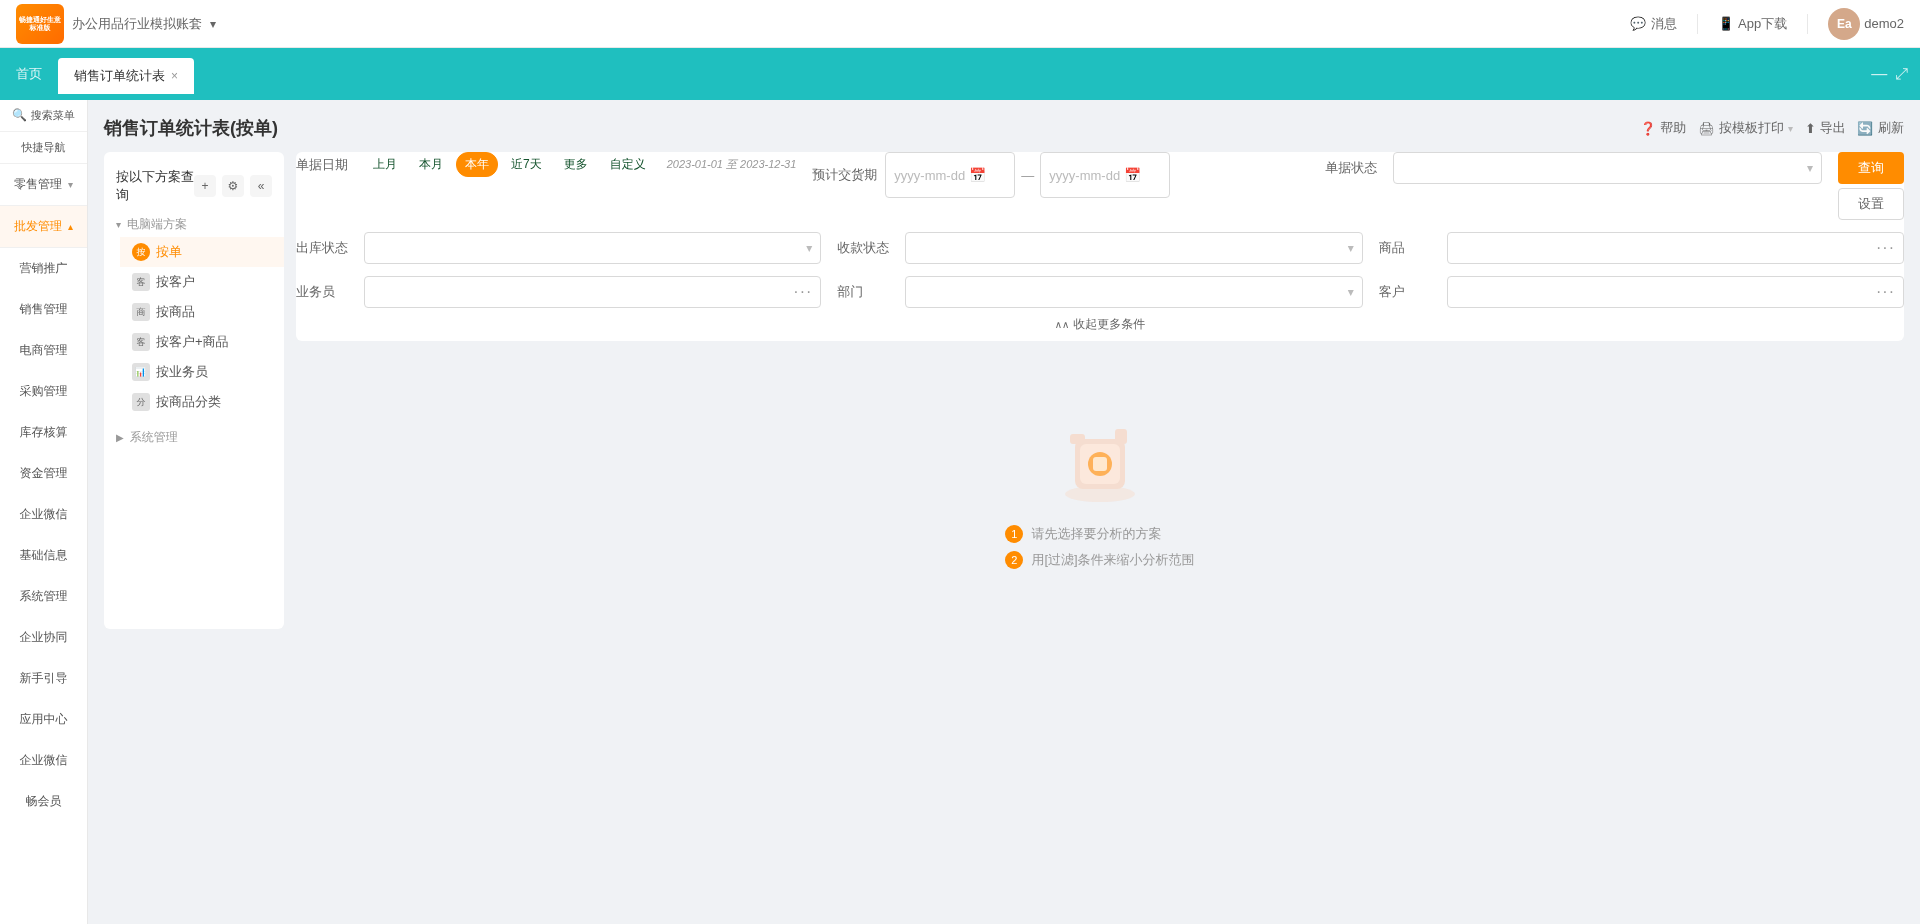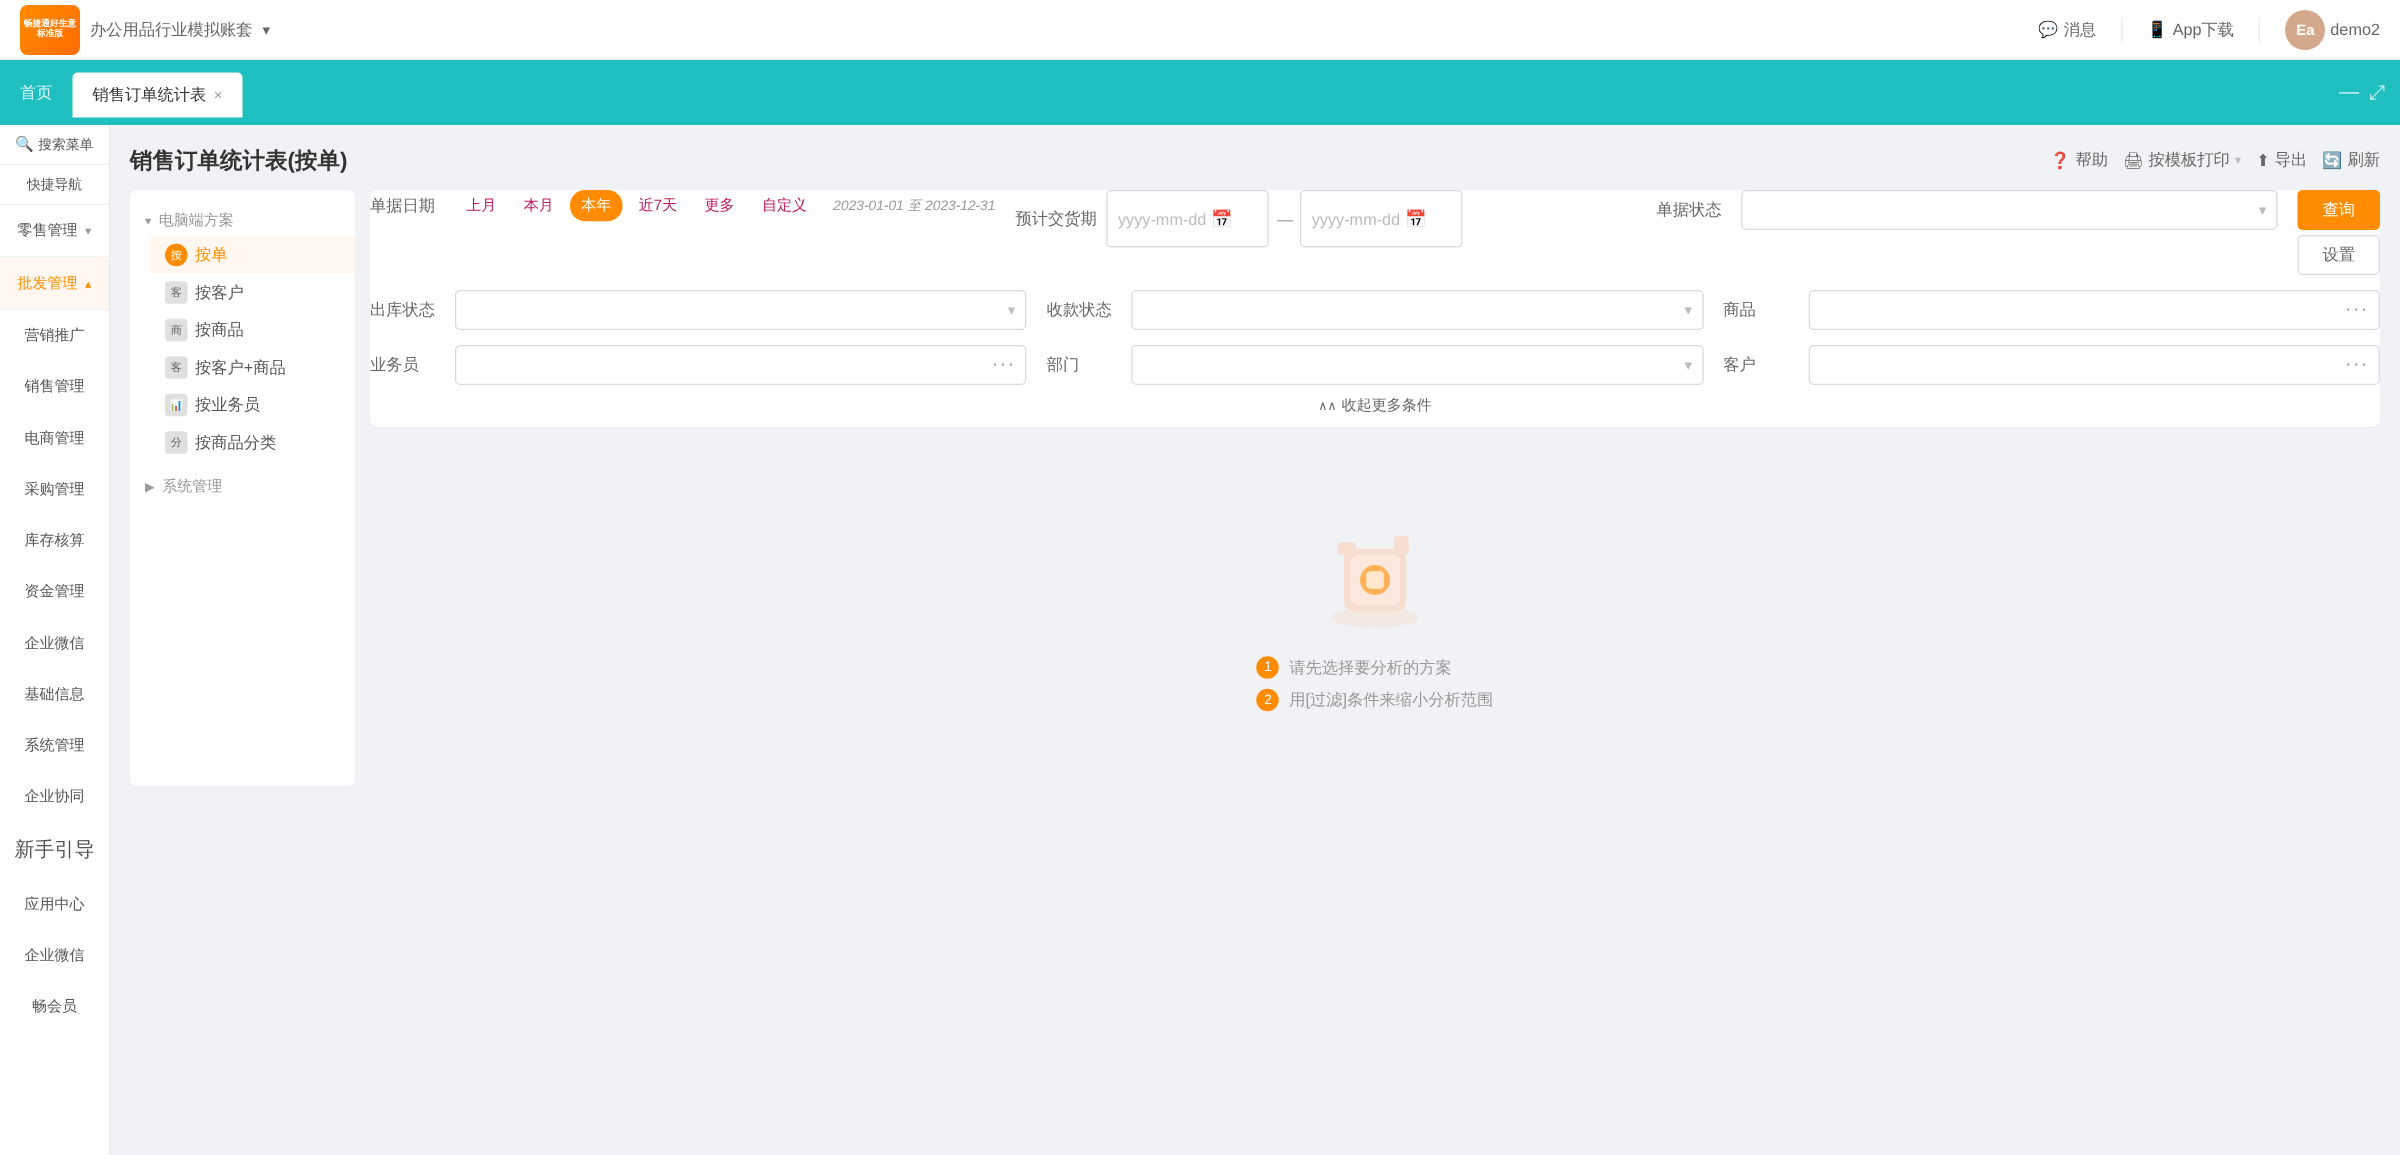--- a/index.html
+++ b/index.html
@@ -49,21 +49,21 @@
     .filter-select { height: 32px; border: 1px solid #d9d9d9; border-radius: 4px; padding: 0 8px; font-size: 13px; color: #333; outline: none; cursor: pointer; min-width: 160px; display: flex; align-items: center; justify-content: space-between; }
     .filter-select-wide { min-width: 260px; }
     .filter-date-range { display: flex; align-items: center; gap: 6px; }
     .filter-date-input { height: 46px; border: 1px solid #d9d9d9; border-radius: 4px; padding: 0 8px; font-size: 13px; color: #bbb; outline: none; min-width: 130px; display: flex; align-items: center; }
     .filter-date-sep { color: #999; }
     .date-icon { color: #bbb; margin-left: 4px; font-size: 14px; }
     .filter-dots { color: #999; cursor: pointer; font-size: 16px; letter-spacing: 1px; }
 
     
     .date-pills { display: flex; align-items: center; gap: 4px; }
-    .date-pill { padding: 3px 8px; border-radius: 12px; font-size: 12px; color: #be185d; cursor: pointer; border: 1px solid transparent; }
+    .date-pill { padding: 3px 8px; border-radius: 12px; font-size: 12px; color: #14532d; cursor: pointer; border: 1px solid transparent; }
     .date-pill.active { background: #ff8c00; color: #fff; border-color: #ff8c00; }
     .date-sub { font-size: 11px; color: #999; margin-left: 4px; font-style: italic; }
 
     
     .btn-primary { background: #ff8c00; color: #fff; border: none; border-radius: 4px; padding: 6px 20px; font-size: 13px; cursor: pointer; height: 32px; }
     .btn-secondary { background: #fff; color: #666; border: 1px solid #d9d9d9; border-radius: 4px; padding: 6px 12px; font-size: 13px; cursor: pointer; height: 32px; }
 
     
     .panel-left { width: 180px; background: #fff; border-radius: 6px; padding: 12px 0; flex-shrink: 0; margin-right: 12px; position: relative; }
     .panel-left-header { display: flex; align-items: center; justify-content: space-between; padding: 4px 12px 8px; }
@@ -196,21 +196,21 @@
     <div class="sidebar-item">
       <span style="font-size:12px;">基础信息</span>
     </div>
     <div class="sidebar-item">
       <span style="font-size:12px;">系统管理</span>
     </div>
     <div class="sidebar-item">
       <span style="font-size:12px;">企业协同</span>
     </div>
     <div class="sidebar-item">
-      <span style="font-size:16px;">新手引导</span>
+      <span style="font-size:12px;">新手引导</span>
     </div>
     <div class="sidebar-item">
       <span style="font-size:12px;">应用中心</span>
     </div>
     <div class="sidebar-item">
       <span style="font-size:12px;">企业微信</span>
     </div>
     <div class="sidebar-item">
       <span style="font-size:12px;">畅会员</span>
     </div>
@@ -238,20 +238,28 @@
           <div class="page-action-btn">
             <span>🔄</span>
             <span>刷新</span>
           </div>
         </div>
       </div>
 
       <div class="content-panels">
 
         <div class="panel-left">
+          <div class="panel-left-header">
+            <span class="panel-left-title">按以下方案查询</span>
+            <div class="panel-left-icons">
+              <div class="panel-icon">+</div>
+              <div class="panel-icon">⚙</div>
+              <div class="panel-icon">«</div>
+            </div>
+          </div>
 
           <div class="tree-item" style="color:#999;font-size:12px;padding:4px 12px;">
             <span style="font-size:10px;">▾</span>
             <span>电脑端方案</span>
           </div>
 
           <div class="tree-children">
             <div class="tree-item active">
               <div class="tree-item-icon" style="font-size:9px;">按</div>
               <span>按单</span>

